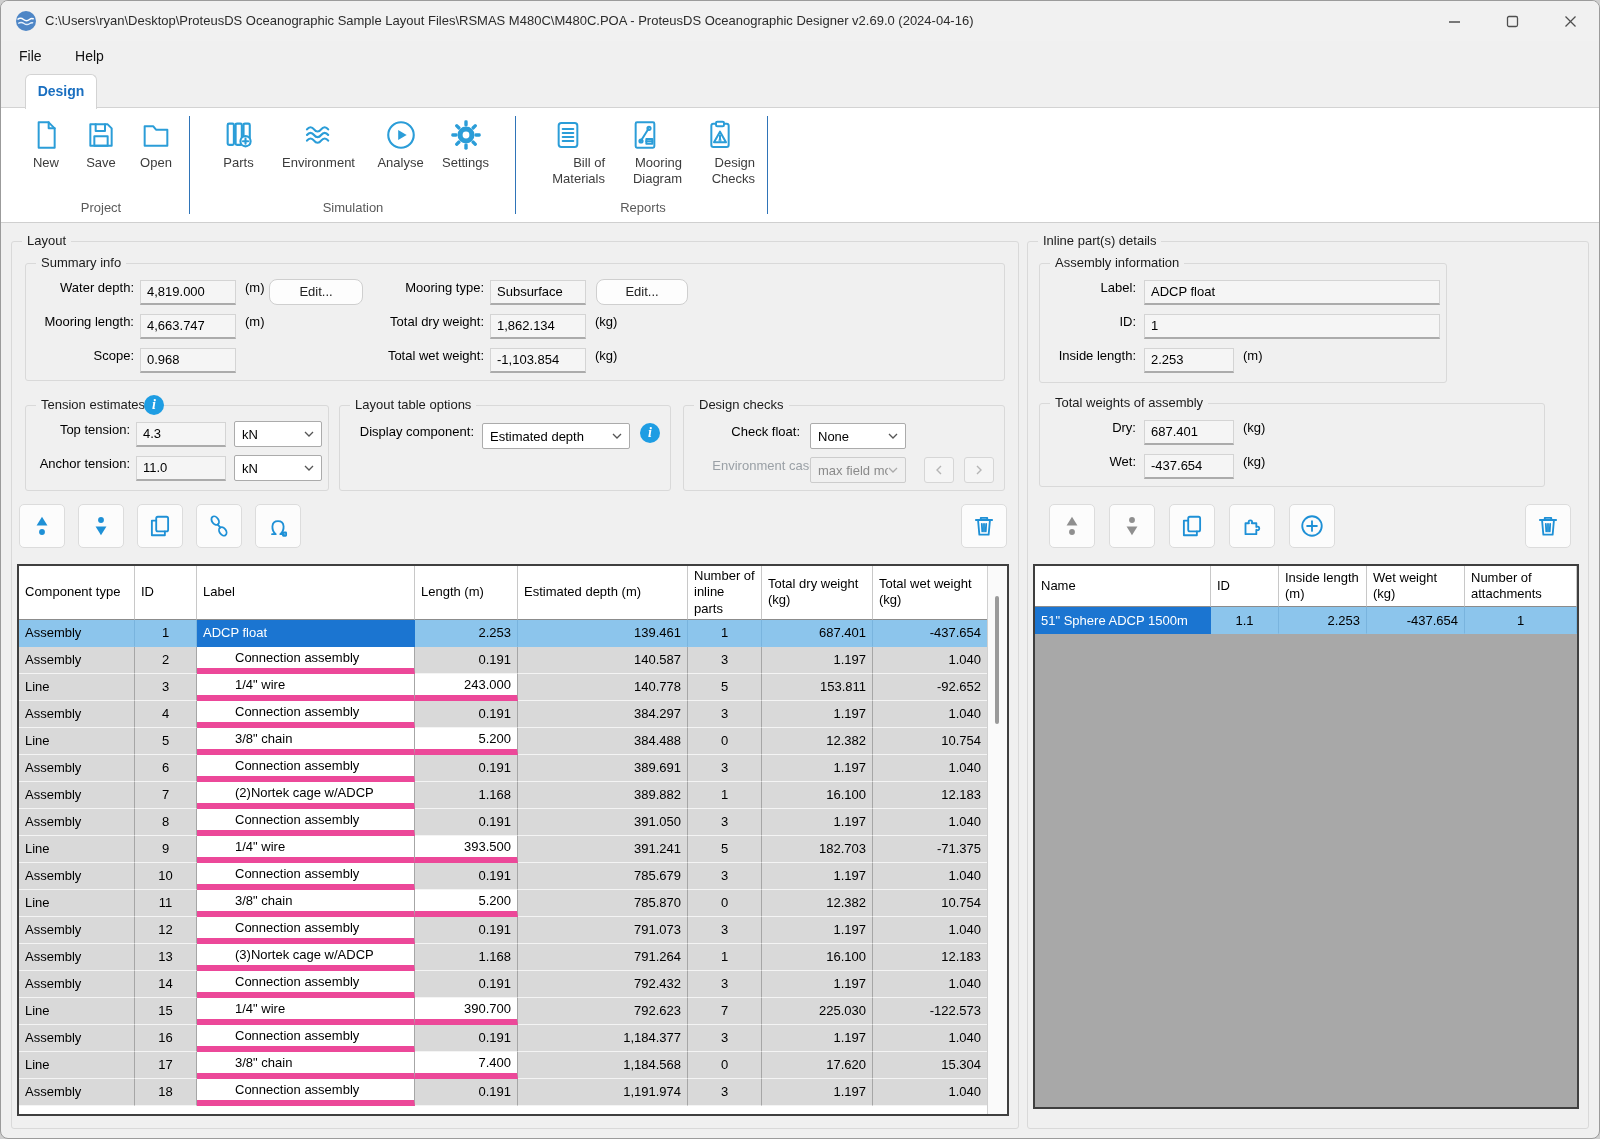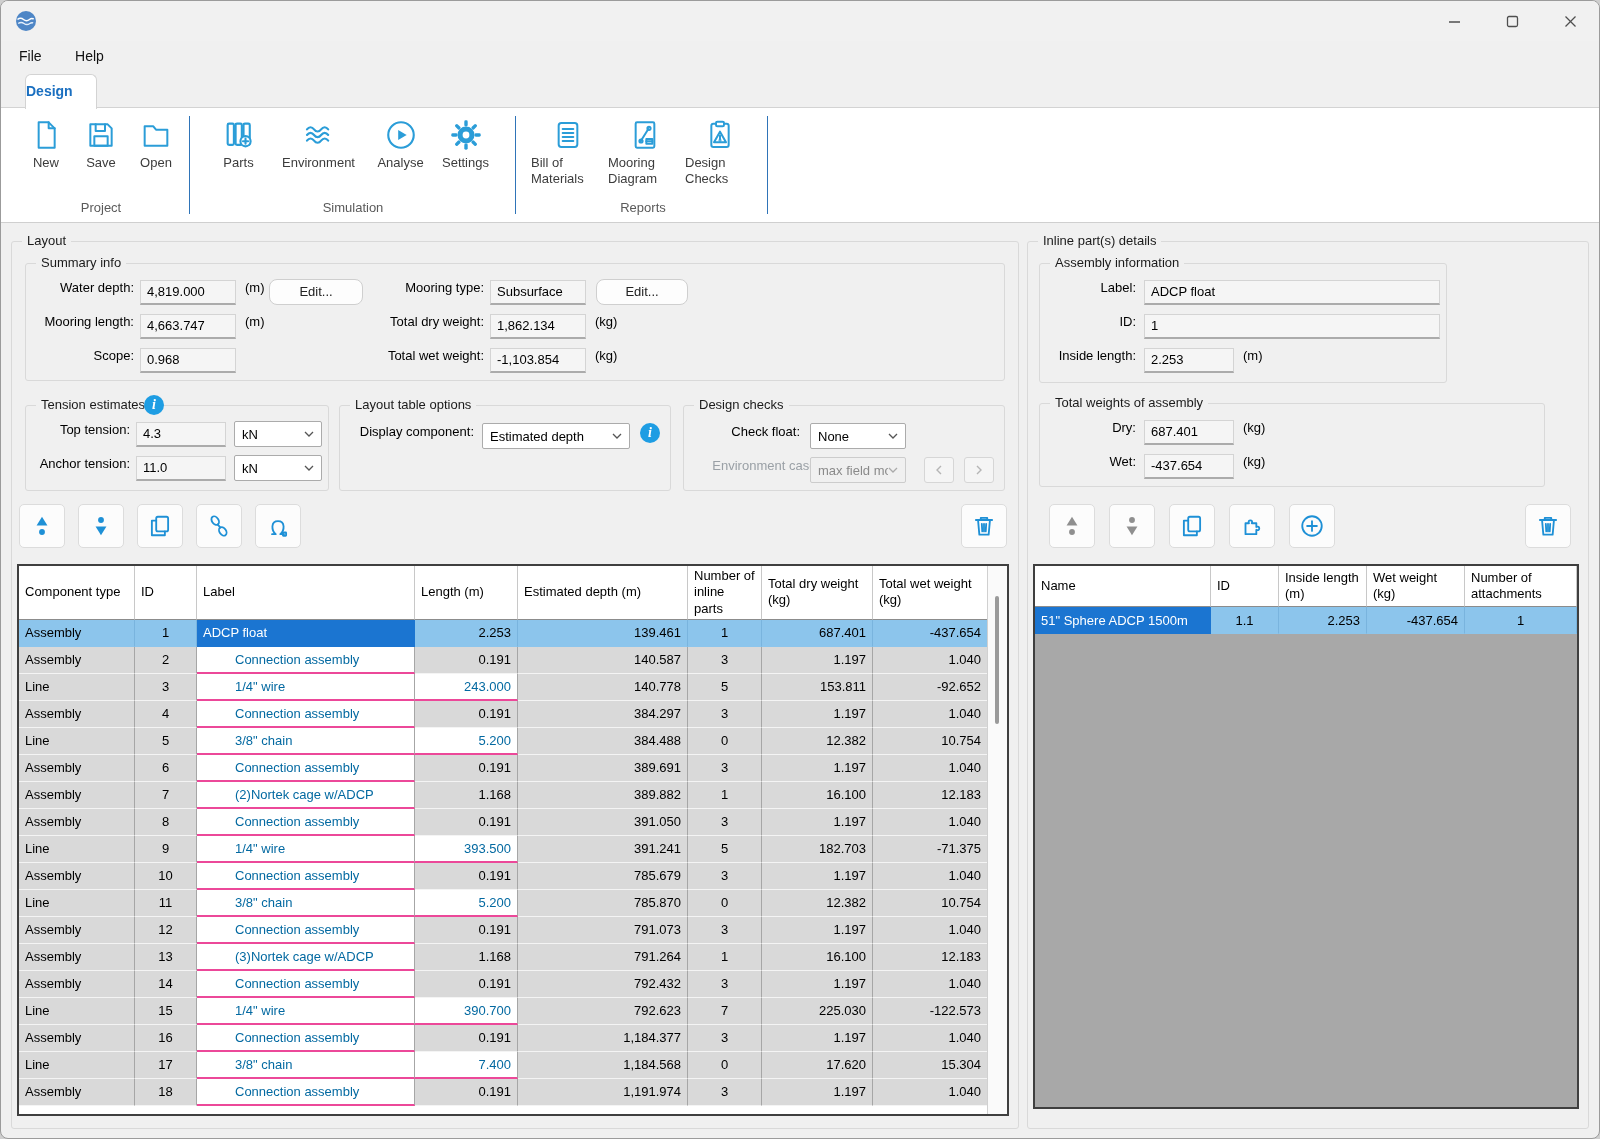--- a/index.html
+++ b/index.html
@@ -9,29 +9,29 @@
   .titlebar{position:absolute;left:0;top:0;width:100%;height:40px;background:#f1f1f1;}
   .app-icon{position:absolute;left:14px;top:9px;width:22px;height:22px;}
   .title-text{position:absolute;left:44px;top:0;height:40px;line-height:40px;font-size:13px;color:#2b2b2b;white-space:nowrap;}
   .winbtn{position:absolute;top:0;width:58px;height:40px;display:flex;align-items:center;justify-content:center;}
   .winbtn svg{stroke:#4f4f4f;stroke-width:1.3;fill:none;}
   
   .menubar{position:absolute;left:0;top:40px;width:100%;height:33px;}
   .menu-item{display:inline-block;padding:7px 11px;font-size:14px;color:#111;margin-left:7px;}
   
   .ribbon-tab{position:absolute;left:24px;top:73px;width:70px;height:34px;background:#ffffff;border:1px solid #d3d3d3;
-     border-bottom:none;border-radius:6px 6px 0 0;z-index:3;text-align:left;line-height:32px;
+     border-bottom:none;border-radius:6px 6px 0 0;z-index:3;text-align:center;line-height:32px;
      color:#1a6fc0;font-weight:bold;font-size:14px;}
   .ribbon-body{position:absolute;left:0;top:106px;width:100%;height:116px;background:#ffffff;
      border-top:1px solid #d3d3d3;border-bottom:1px solid #cfcfcf;z-index:2;box-sizing:border-box;}
   .rgroup{position:absolute;top:0;height:114px;display:flex;flex-direction:column;}
   .rbuttons{flex:1;display:flex;justify-content:center;align-items:flex-start;gap:3px;padding-top:7px;}
   .rbtn{display:flex;flex-direction:column;align-items:center;cursor:default;}
   .rbtn .ric{height:40px;display:flex;align-items:center;justify-content:center;}
-  .rbtn .rlb{font-size:13px;color:#3c3c3c;text-align:left;line-height:1.25;}
+  .rbtn .rlb{font-size:13px;color:#3c3c3c;text-align:right;line-height:1.25;}
   .rcaption{text-align:center;color:#5a5a5a;font-size:13px;padding-bottom:7px;}
   .rsep{position:absolute;top:8px;width:1px;height:98px;background:#2f74b8;}
   .ic{stroke:#2b9dd8;stroke-width:1.5;fill:none;stroke-linejoin:round;stroke-linecap:round;}
   
   .gb{position:absolute;border:1px solid #d9d9d9;border-radius:3px;box-sizing:border-box;}
   .gb-label{position:absolute;top:-9px;left:10px;background:#f0f0f0;padding:0 5px;font-size:13px;color:#1a1a1a;white-space:nowrap;}
   
   .frow{position:absolute;display:flex;align-items:flex-start;}
   .flabel{font-size:13px;color:#000;text-align:right;white-space:nowrap;}
   .flabel.dis{color:#9aa0a6;}
@@ -53,38 +53,39 @@
   .tic{stroke:#1e90d6;stroke-width:1.7;fill:none;stroke-linejoin:round;stroke-linecap:round;}
   .tic-fill{fill:#1e90d6;} .tic-fill.gray{fill:#8f8f8f;}
   
   .tablebox{position:absolute;border:2px solid #3f3f3f;background:#ffffff;box-sizing:border-box;overflow:hidden;}
   table{border-collapse:separate;border-spacing:0;table-layout:fixed;}
   th{background:#ffffff;font-size:13px;font-weight:normal;color:#000;text-align:left;vertical-align:middle;
      padding:2px 6px;height:41px;border-bottom:1px solid #8c8c8c;border-right:1px solid #c8c8c8;line-height:1.25;box-sizing:border-box;}
   td{font-size:13px;height:27px;padding:0 6px;border-bottom:1px solid #f4f4f4;border-right:1px solid #a6a6a6;
      white-space:nowrap;overflow:hidden;box-sizing:border-box;}
   .cell-gray{background:#d9d9d9;color:#000;}
-  .cell-white{background:#ffffff;color:#0369a1;border-bottom:2px solid #ec4899;padding-left:38px;}
+  .cell-white{background:#ffffff;color:#000000;border-bottom:6px solid #ec4899;padding-left:38px;}
   .cell-sel{background:#8cc5ec;color:#000;border-bottom:1px solid #8cc5ec;border-right:1px solid #79b4de;}
   .cell-focus{background:#1b75d1;color:#ffffff;border-bottom:1px solid #1b75d1;border-right:1px solid #1b75d1;}
   .al{text-align:left;} .ac{text-align:center;} .ar{text-align:right;}
   .vscroll{position:absolute;top:0;right:0;width:19px;height:100%;background:#fafafa;border-left:1px solid #d0d0d0;}
   .vthumb{position:absolute;left:7px;top:30px;width:4px;height:128px;background:#9a9a9a;border-radius:2px;}
 </style>
 </head>
 <body>
 
 <div class="window">
 
   <div class="titlebar">
     <svg class="app-icon" viewBox="0 0 22 22">
       <circle cx="11" cy="11" r="10" fill="#4e86c6"></circle>
       <path d="M2.5 9.5 c2-1.6 4-1.6 6 0 c2 1.6 4 1.6 6 0 c1.4-1.1 2.8-1.3 4.2-0.5" stroke="#ffffff" stroke-width="1.6" fill="none"></path>
       <path d="M3.2 13.5 c2-1.5 3.8-1.5 5.8 0 c2 1.5 3.8 1.5 5.8 0 c1.1-0.8 2.2-1 3.4-0.6" stroke="#e3eefb" stroke-width="1.4" fill="none"></path>
     </svg>
+    <span class="title-text">C:\Users\ryan\Desktop\ProteusDS Oceanographic Sample Layout Files\RSMAS M480C\M480C.POA - ProteusDS Oceanographic Designer v2.69.0 (2024-04-16)</span>
     <div class="winbtn" style="right:116px;">
       <svg width="13" height="13" viewBox="0 0 13 13">
           <line x1="1" y1="7" x2="12" y2="7"></line>
         </svg>
     </div>
     <div class="winbtn" style="right:58px;">
       <svg width="13" height="13" viewBox="0 0 13 13">
           <rect x="1.5" y="1.5" width="10" height="10" rx="1.5"></rect>
         </svg>
     </div>

